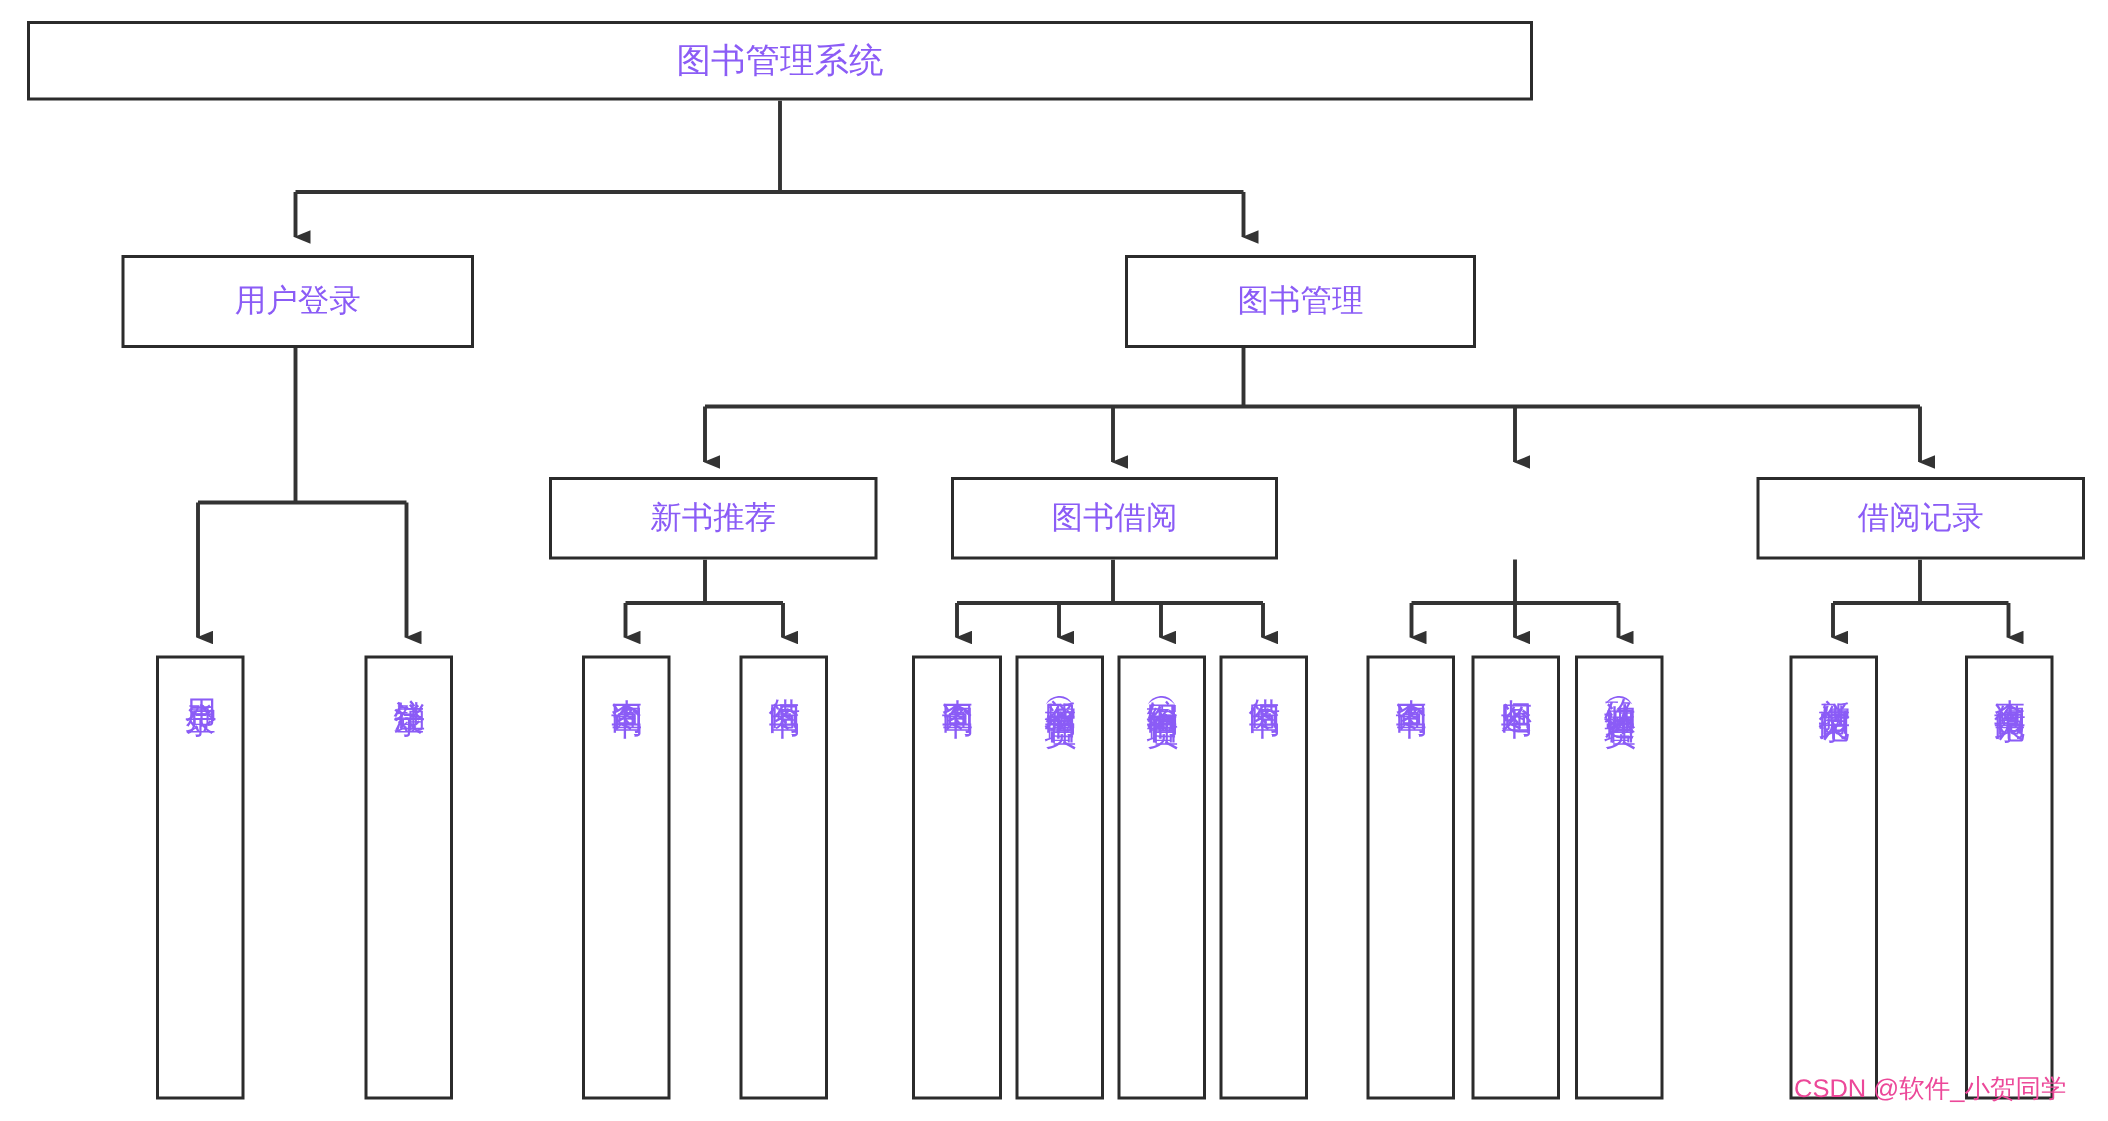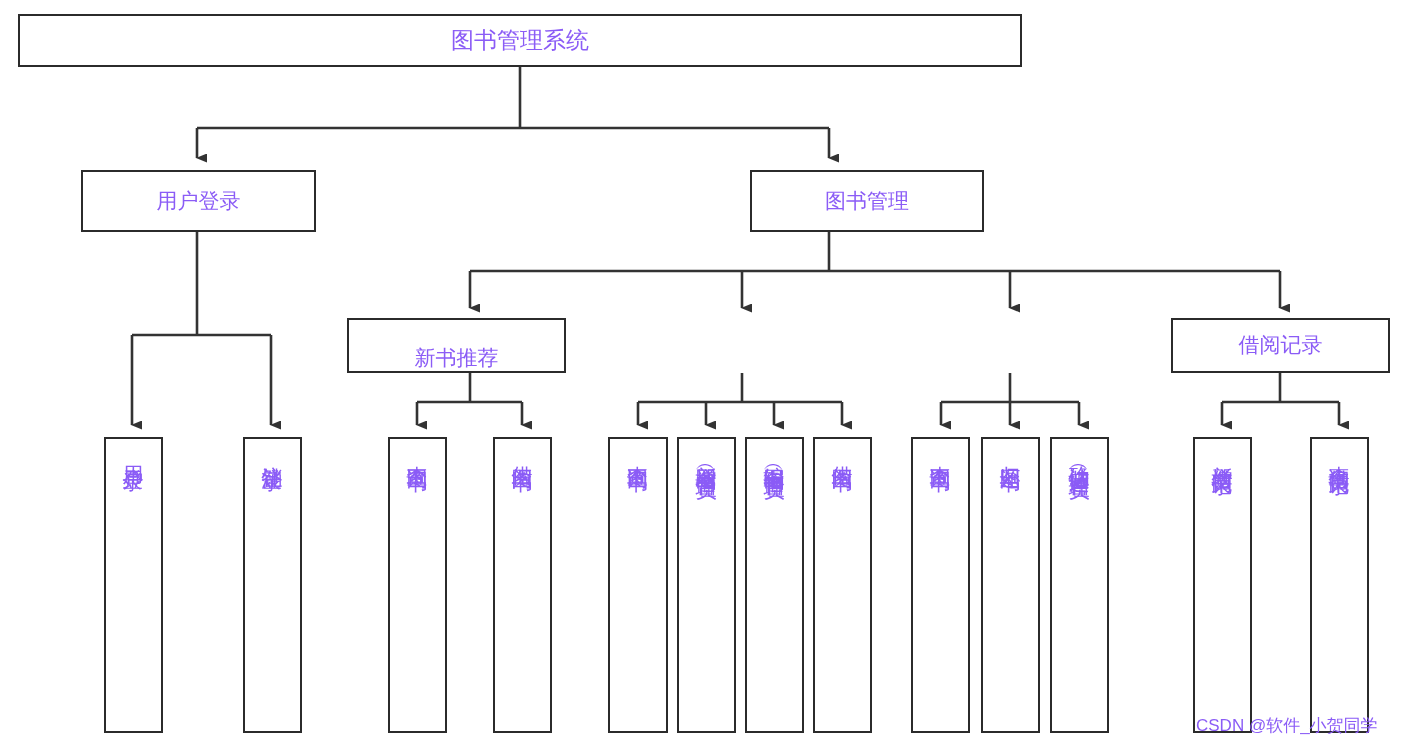--- a/index.html
+++ b/index.html
@@ -62,21 +62,21 @@
     letter-spacing: 2px;
     line-height: 1;
     white-space: normal;
     max-height: 100%;
   }
   #watermark {
     position: absolute;
     left: 1196px;
     top: 714px;
     font-size: 17px;
-    color: #8b5cf6;
+    color: #ec4899;
     z-index: 5;
     white-space: pre;
   }
 </style>
 </head>
 <body>
 
 <div id="diagram-canvas">
 
   <svg id="connector-layer" viewBox="0 0 1405 747" width="1405" height="747" xmlns="http://www.w3.org/2000/svg">
@@ -137,22 +137,25 @@
     <span class="node-label">图书管理系统</span>
   </div>
 
   <div class="node-box level-two" style="left:81px; top:170px; width:235px; height:62px;">
     <span class="node-label">用户登录</span>
   </div>
   <div class="node-box level-two" style="left:712px; top:170px; width:234px; height:62px;margin-left:38px;">
     <span class="node-label">图书管理</span>
   </div>
 
-  <div class="node-box level-three" style="left:347px; top:318px; width:219px; height:55px;align-items:flex-end;">
+  <div class="node-box level-three" style="left:366px; top:318px; width:219px; height:55px;">
     <span class="node-label">新书推荐</span>
+  </div>
+  <div class="node-box level-three" style="left:634px; top:318px; width:218px; height:55px;">
+    <span class="node-label">图书借阅</span>
   </div>
   <div class="node-box level-three" style="left:1171px; top:318px; width:219px; height:55px;font-family:Liberation Serif, serif;">
     <span class="node-label">借阅记录</span>
   </div>
 
   <div class="node-box leaf" style="left:104px; top:437px; width:59px; height:296px;">
     <span class="node-label">用户登录</span>
   </div>
   <div class="node-box leaf" style="left:243px; top:437px; width:59px; height:296px;">
     <span class="node-label">注销登录</span>

